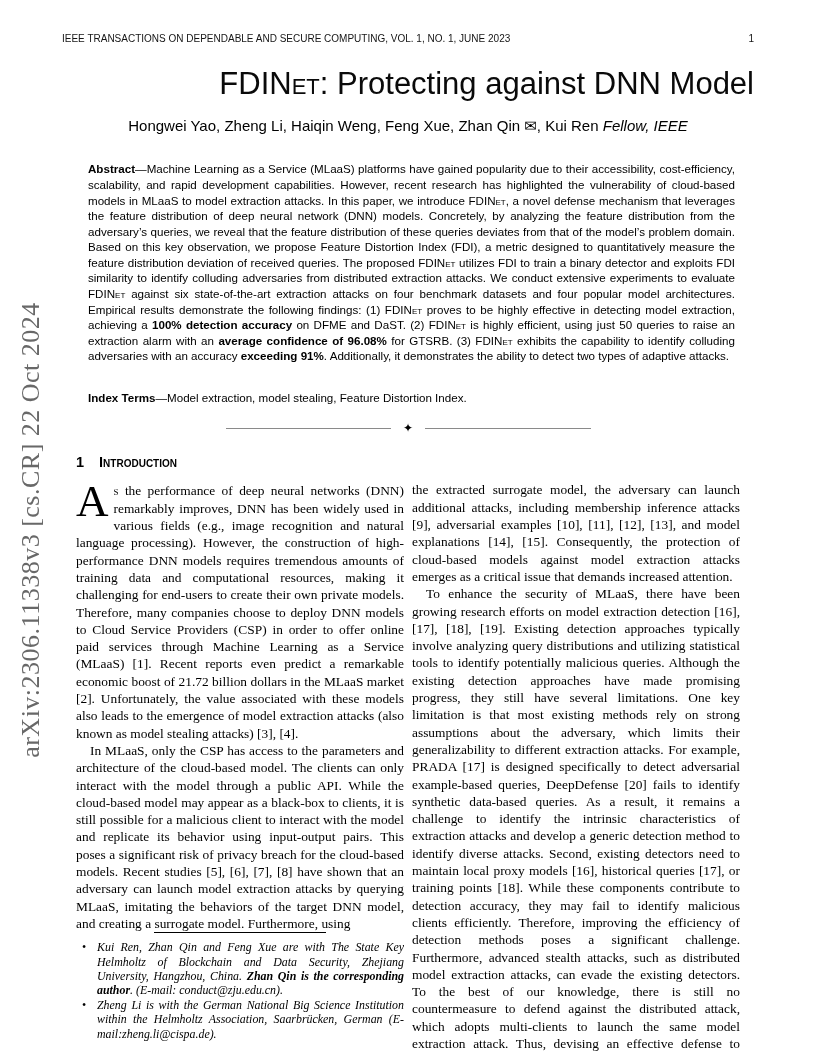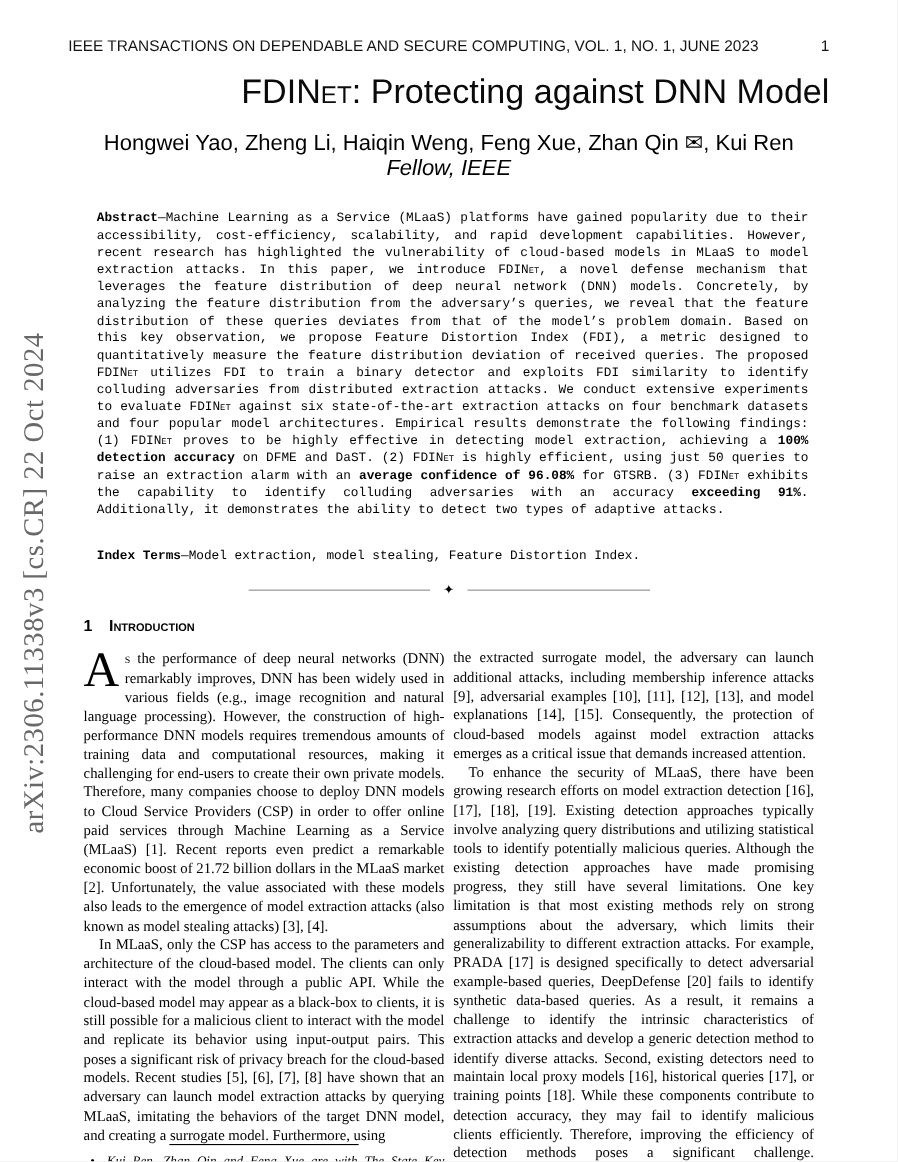--- a/index.html
+++ b/index.html
@@ -7,46 +7,46 @@
     position:relative; width:816px; height:1056px; margin:0 auto;
     background:#ffffff; overflow:hidden; color:#000;
     font-family:"Liberation Serif", serif;
   }
   .sc { font-variant: small-caps; }
 
   
   .running-head {
     position:absolute; top:33px; left:62px; right:62px;
     display:flex; justify-content:space-between; align-items:baseline;
-    font-family:"Liberation Sans", sans-serif; font-size:14px; color:#141414;
+    font-family:"Liberation Sans", sans-serif; font-size:10px; color:#141414;
   }
 
   
   .watermark {
     position:absolute; top:530px; left:31px;
     transform:translate(-50%,-50%) rotate(-90deg);
     white-space:nowrap; font-family:"Liberation Serif", serif;
     font-size:26px; color:#686868; letter-spacing:0.5px;
   }
 
   .content { padding:0 62px; }
 
   .paper-title {
     margin-top:62px; text-align:right;
     font-family:"Liberation Sans", sans-serif; font-size:31px;
     font-weight:400; line-height:1.4; color:#0a0a0a;
   }
   .authors {
     margin-top:12px; text-align:center;
-    font-family:"Liberation Sans", sans-serif; font-size:20px;
+    font-family:"Liberation Sans", sans-serif; font-size:15px;
   }
 
   .abstract-block {
     margin:26px 19px 0 26px;
-    font-family:Liberation Mono, monospace;
+    font-family:Liberation Sans, sans-serif;
     font-size:11.6px; line-height:1.345; text-align:justify;
   }
   .index-terms { margin-top:26px; }
 
   .divider {
     margin:17px auto 0; width:365px;
     display:flex; align-items:center; gap:12px;
   }
   .divider .rule { flex:1; height:1px; background:#8a8a8a; }
   .divider .diamond { font-size:12px; line-height:1; color:#000; }

